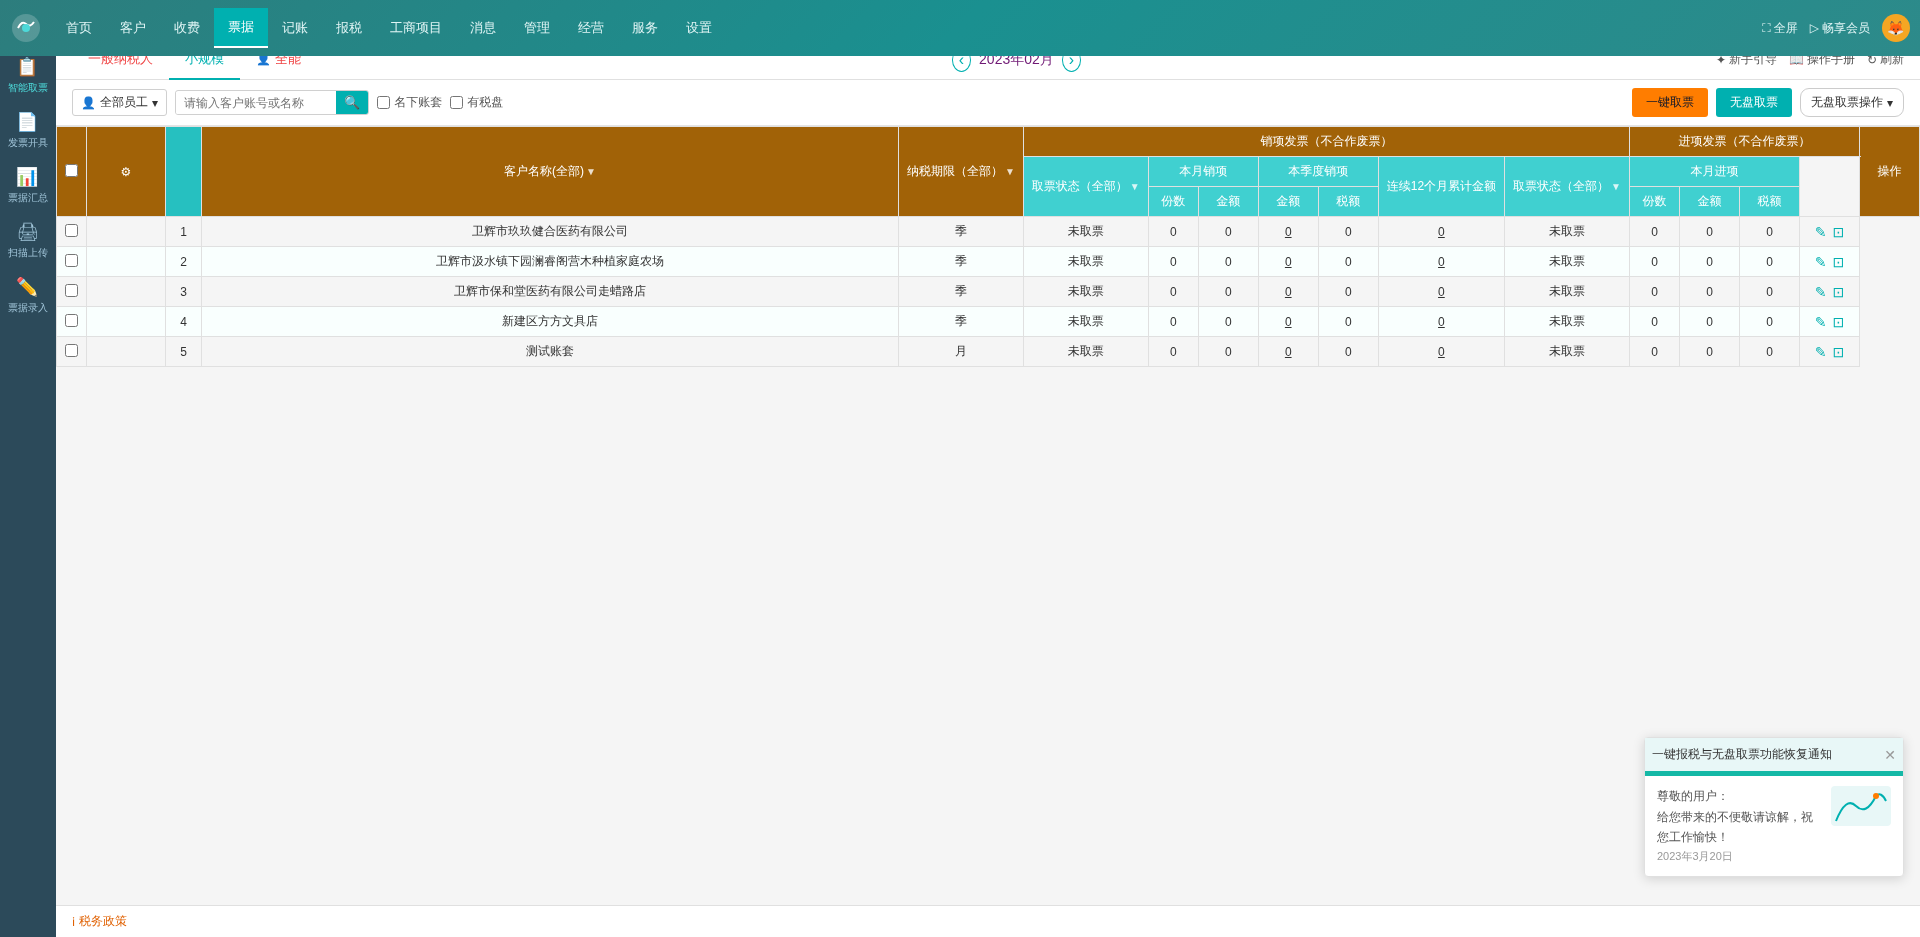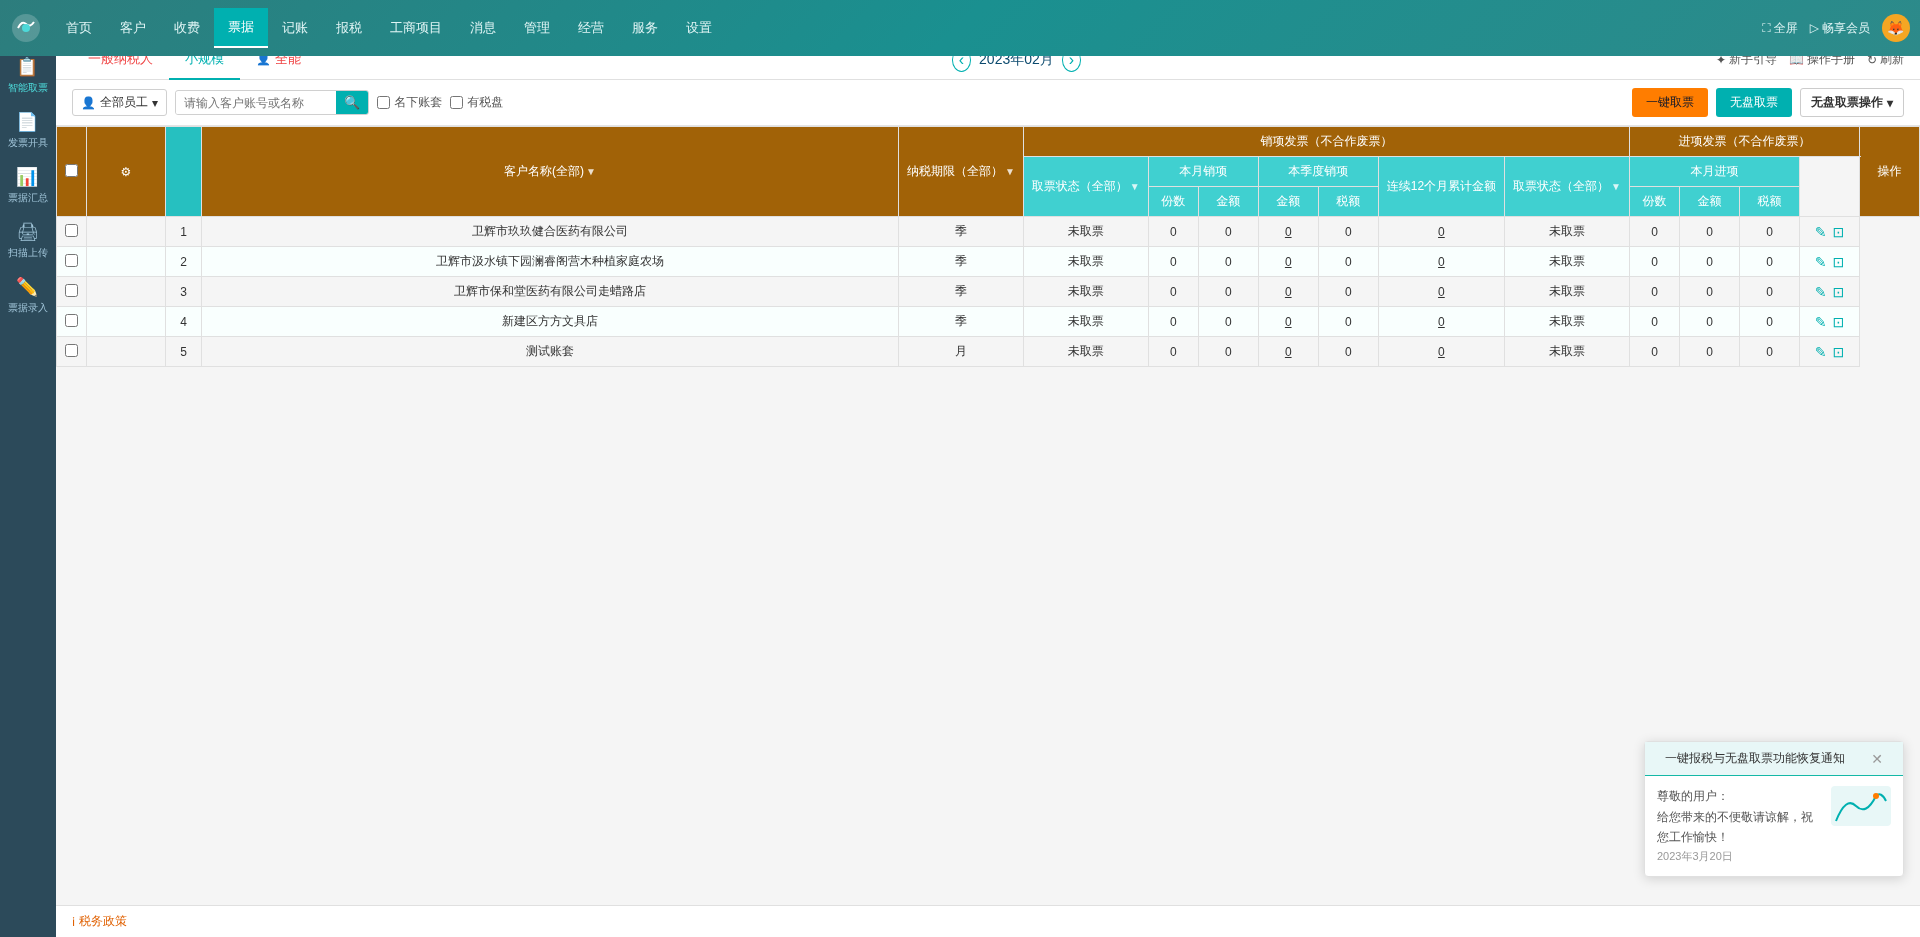--- a/index.html
+++ b/index.html
@@ -44,21 +44,21 @@
       padding: 0 16px; height: 40px; gap: 0;
     }
     .sub-tab {
       padding: 0 16px; height: 40px; display: flex; align-items: center; cursor: pointer;
       color: #ef4444; font-size: 13px; border-bottom: 2px solid transparent; white-space: nowrap;
     }
     .sub-tab.active { color: #00b0b0; border-bottom: 2px solid #00b0b0; font-weight: 500; }
     .sub-tab-icon { margin-right: 4px; font-size: 12px; }
     .sub-tabs-center { display: flex; align-items: center; margin-left: auto; gap: 8px; }
     .nav-arrow { cursor: pointer; color: #00b0b0; font-size: 16px; padding: 2px 6px; border-radius: 50%; border: 1px solid #00b0b0; }
-    .period-label { font-size: 14px; color: #0c4a6e; font-weight: 500; }
+    .period-label { font-size: 14px; color: #701a75; font-weight: 500; }
 
     
     .toolbar {
       display: flex; align-items: center; background: #fff; padding: 8px 16px;
       gap: 8px; border-bottom: 1px solid #e5e5e5;
     }
     .toolbar-left { display: flex; align-items: center; gap: 8px; flex: 1; }
     .toolbar-right { display: flex; align-items: center; gap: 8px; }
     .select-box {
       display: flex; align-items: center; border: 1px solid #d0d0d0; border-radius: 3px;
@@ -69,21 +69,21 @@
       overflow: hidden; background: #fff;
     }
     .search-input {
       border: none; outline: none; padding: 4px 8px; font-size: 12px; width: 160px; color: #999;
     }
     .search-btn { background: #00b0b0; border: none; cursor: pointer; padding: 4px 8px; color: white; font-size: 13px; }
     .checkbox-label { display: flex; align-items: center; gap: 4px; cursor: pointer; font-size: 12px; color: #555; }
     .checkbox-label input { cursor: pointer; }
     .btn-orange { background: #ff7d00; color: #0f172a; border: none; border-radius: 3px; padding: 6px 14px; cursor: pointer; font-size: 12px; white-space: nowrap; text-align: center; }
     .btn-teal { background: #00b0b0; color: white; border: none; border-radius: 3px; padding: 6px 14px; cursor: pointer; font-size: 12px; white-space: nowrap; }
-    .btn-outline-more { display: flex; align-items: center; border: 1px solid #ccc; border-radius: 3px; padding: 5px 10px; cursor: pointer; font-size: 12px; background: #fff; gap: 4px; font-weight: bold; }
+    .btn-outline-more { display: flex; align-items: center; border: 1px solid #ccc; border-radius: 9px; padding: 5px 10px; cursor: pointer; font-size: 12px; background: #fff; gap: 4px; }
 
     
     .table-area { flex: 1; overflow: auto; background: #f5f5f5; padding: 0; }
     .data-table { width: 100%; border-collapse: collapse; font-size: 12px; }
     .data-table th, .data-table td { border: 1px solid #e0e0e0; padding: 6px 8px; text-align: center; white-space: nowrap; }
     .data-table thead th { background: #a16207; color: #fff; font-weight: 500; }
     .data-table thead th.sub-header { background: #40d0d0; }
     .data-table tbody tr:nth-child(even) { background: #f9fffe; }
     .data-table tbody td { color: #333; }
     .col-check { width: 30px; }
@@ -98,21 +98,21 @@
     .action-icon { color: #00b0b0; cursor: pointer; font-size: 14px; }
     .header-filter { display: flex; align-items: center; justify-content: center; gap: 2px; }
     .filter-icon { font-size: 10px; color: rgba(255,255,255,0.8); cursor: pointer; }
 
     
     .notification-popup {
       position: fixed; bottom: 60px; right: 16px; width: 260px;
       background: #fff; border: 1px solid #e0e0e0; border-radius: 4px; box-shadow: 0 2px 12px rgba(0,0,0,0.15);
       z-index: 200; font-size: 12px;
     }
-    .notif-header { background: #e8f7f7; padding: 8px 20px; font-weight: 500; color: #333; border-bottom: 1px solid #14b8a6; display: flex; justify-content: space-between; align-items: center; }
+    .notif-header { background: #e8f7f7; padding: 8px 7px; font-weight: 500; color: #333; border-bottom: 5px solid #14b8a6; display: flex; justify-content: space-between; align-items: center; }
     .notif-close { cursor: pointer; color: #999; font-size: 14px; }
     .notif-body { padding: 10px 12px; line-height: 1.7; color: #555; max-height: 160px; overflow-y: auto; }
     .notif-date { color: #999; font-size: 11px; }
 
     
     .bottom-bar { position: fixed; bottom: 0; left: 56px; right: 0; height: 32px; background: #fff; border-top: 1px solid #e0e0e0; display: flex; align-items: center; padding: 0 16px; }
     .tax-policy-link { color: #e06000; font-size: 12px; cursor: pointer; display: flex; align-items: center; gap: 4px; }
   </style>
 </head>
 <body>

